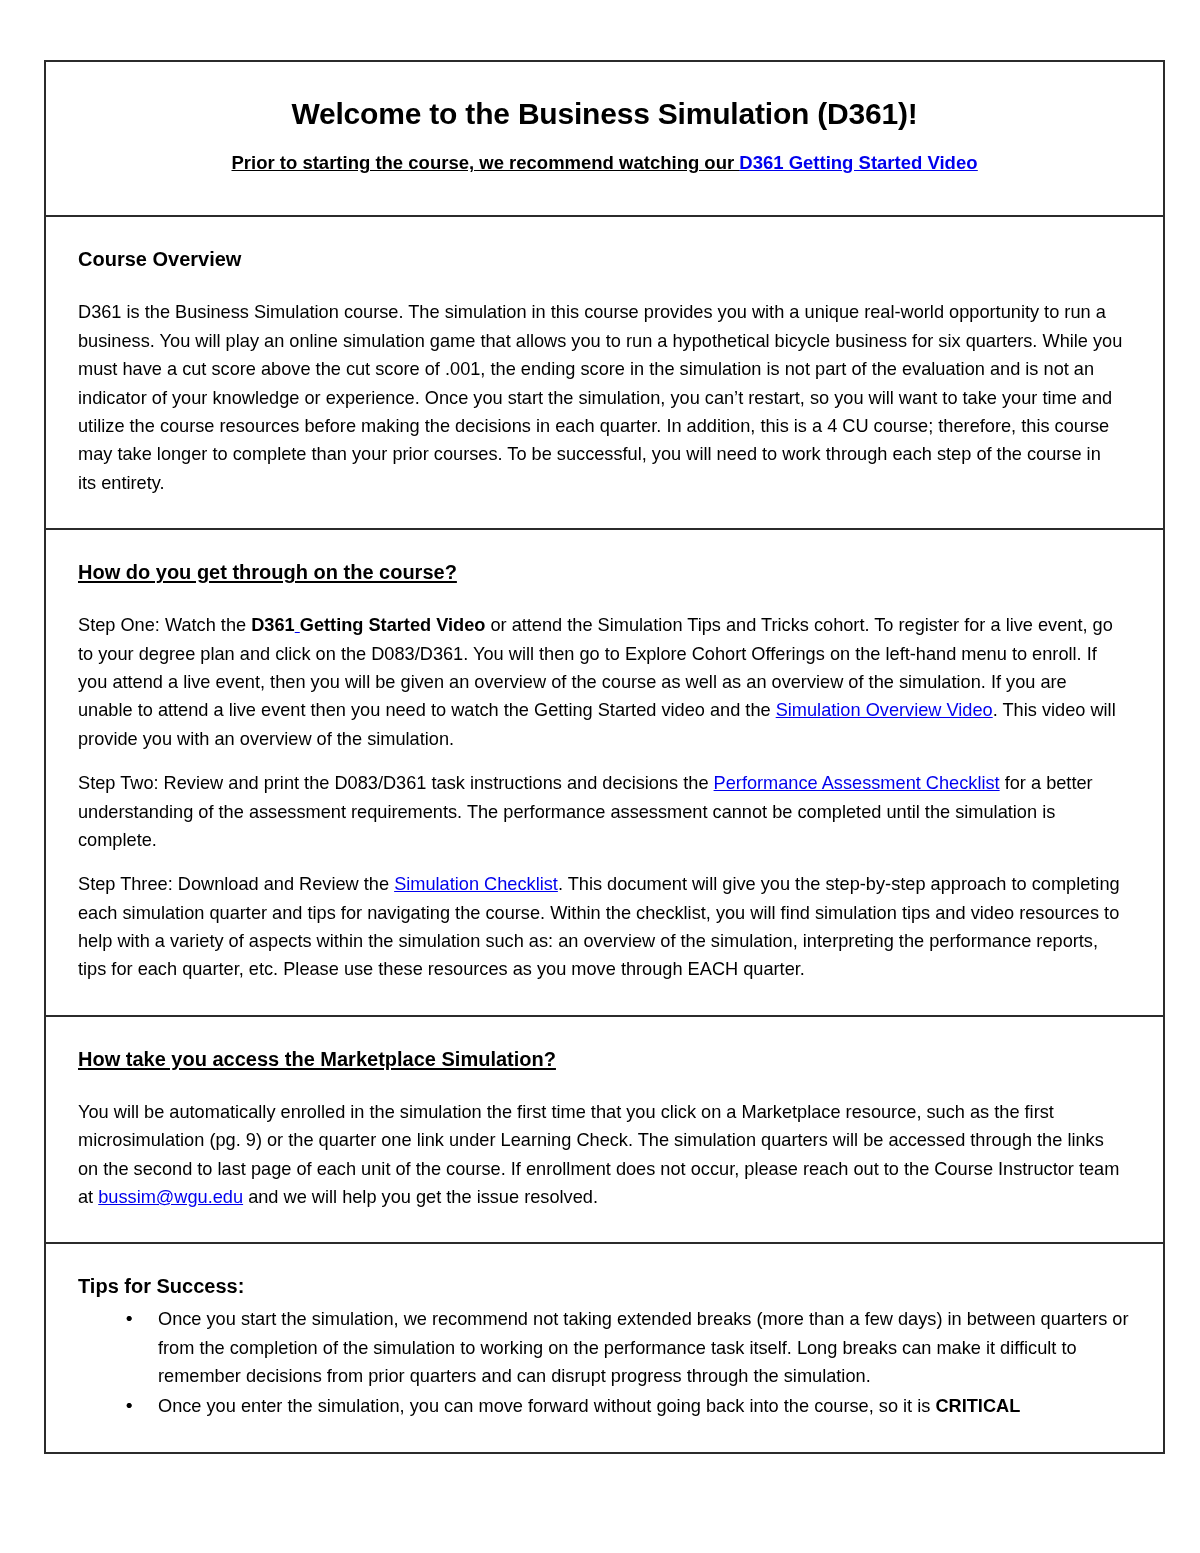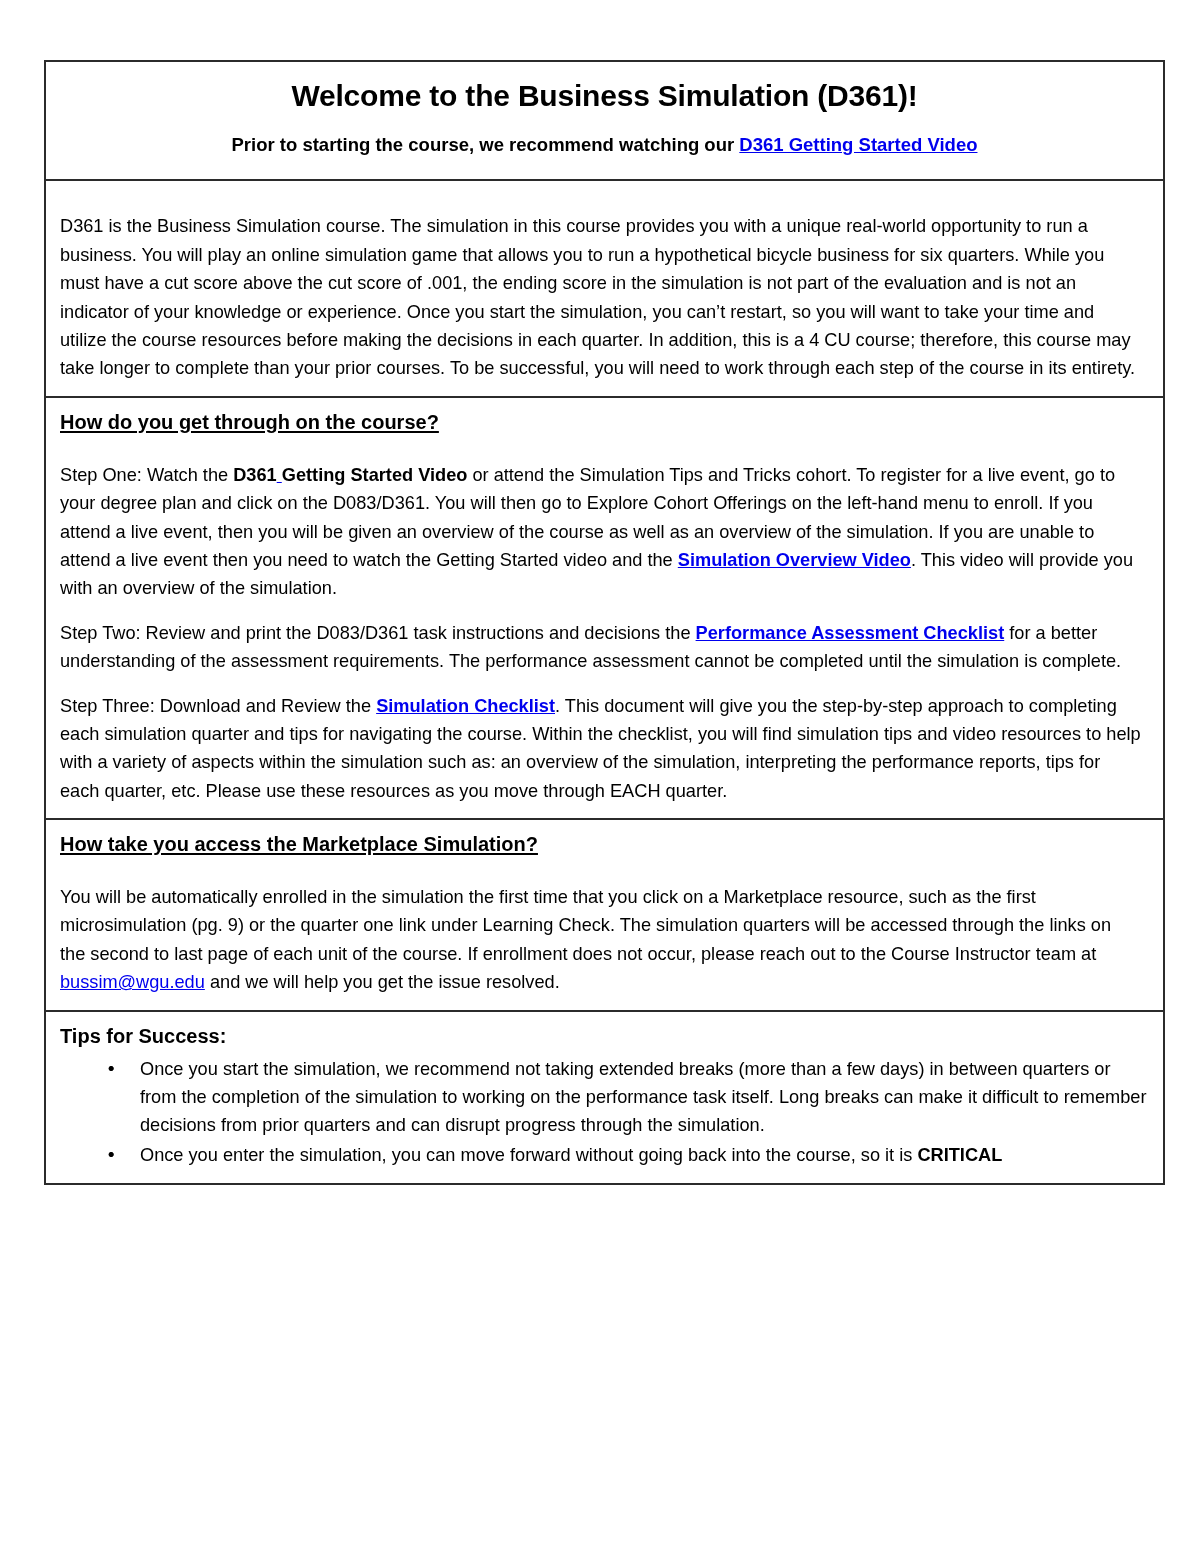--- a/index.html
+++ b/index.html
@@ -25,21 +25,21 @@
     position: absolute;
     left: 44px;
     top: 60px;
     width: 1121px;
     border: 2px solid #2b2b2b;
     box-sizing: border-box;
     background: #ffffff;
   }
   .section {
     border-bottom: 2px solid #2b2b2b;
-    padding: 0;
+    padding: 18px;
     box-sizing: border-box;
   }
   .section:last-child {
     border-bottom: none;
   }
   .sec-inner {
     padding: 11px 14px 13px 14px;
   }
 
   
@@ -52,20 +52,21 @@
     font-weight: bold;
     line-height: 1.18;
     letter-spacing: -0.2px;
     margin: 0 0 20px 0;
   }
   .doc-subtitle {
     font-size: 18.5px;
     font-weight: bold;
     line-height: 1.3;
     margin: 0 0 6px 0;
+    text-decoration: underline;
   }
 
   
   .sec-heading {
     font-size: 20px;
     font-weight: bold;
     margin: 0 0 6px 0;
     line-height: 1.3;
   }
   .sec-heading.underlined {
@@ -87,21 +88,21 @@
     height: 20px;
   }
 
   
   a.doclink {
     color: #0000EE;
     text-decoration: underline;
     text-underline-offset: 1px;
   }
   a.doclink.bold {
-    font-weight: bold;
+    font-weight: normal;
   }
   .bold-black {
     font-weight: bold;
     color: #000000;
   }
   .blue-space {
     color: #0000EE;
     text-decoration: underline;
   }
 
@@ -137,20 +138,21 @@
       <div class="sec-inner">
         <div class="doc-title">Welcome to the Business Simulation (D361)!</div>
         <div class="doc-subtitle">
           <span>Prior to starting the course, we recommend watching our </span><a class="doclink" href="#">D361 Getting Started Video</a>
         </div>
       </div>
     </div>
 
     <div class="section">
       <div class="sec-inner">
+        <div class="sec-heading">Course Overview</div>
         <div class="spacer-line"></div>
         <p class="body">D361 is the Business Simulation course. The simulation in this course provides you with a unique real-world opportunity to run a business. You will play an online simulation game that allows you to run a hypothetical bicycle business for six quarters. While you must have a cut score above the cut score of .001, the ending score in the simulation is not part of the evaluation and is not an indicator of your knowledge or experience. Once you start the simulation, you can’t restart, so you will want to take your time and utilize the course resources before making the decisions in each quarter. In addition, this is a 4 CU course; therefore, this course may take longer to complete than your prior courses. To be successful, you will need to work through each step of the course in its entirety.</p>
       </div>
     </div>
 
     <div class="section">
       <div class="sec-inner">
         <div class="sec-heading underlined">How do you get through on the course?</div>
         <div class="spacer-line"></div>
 

